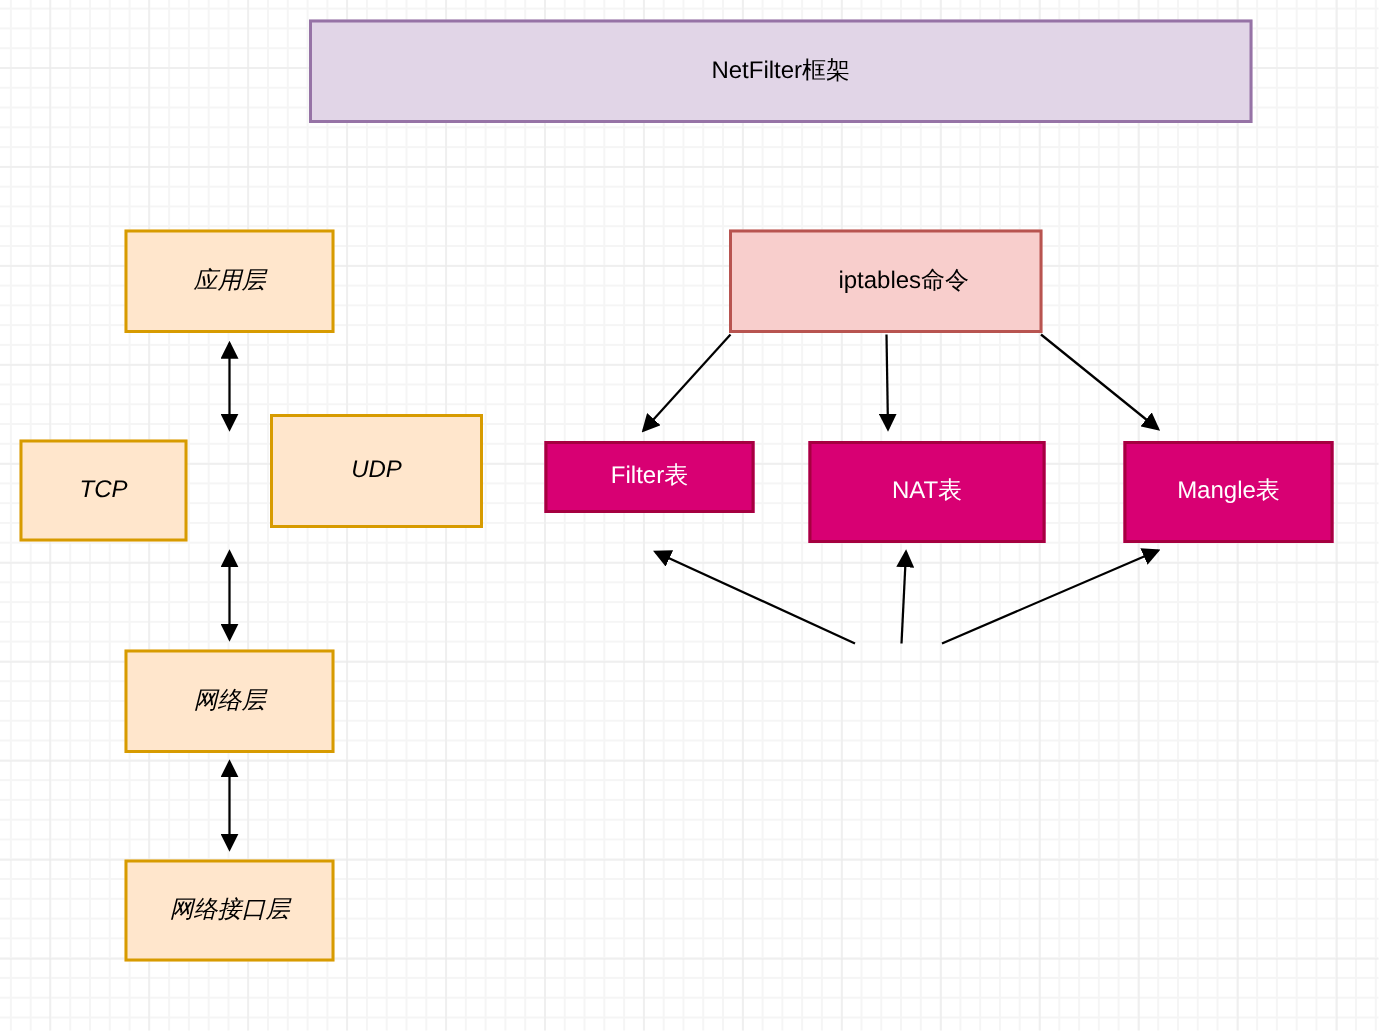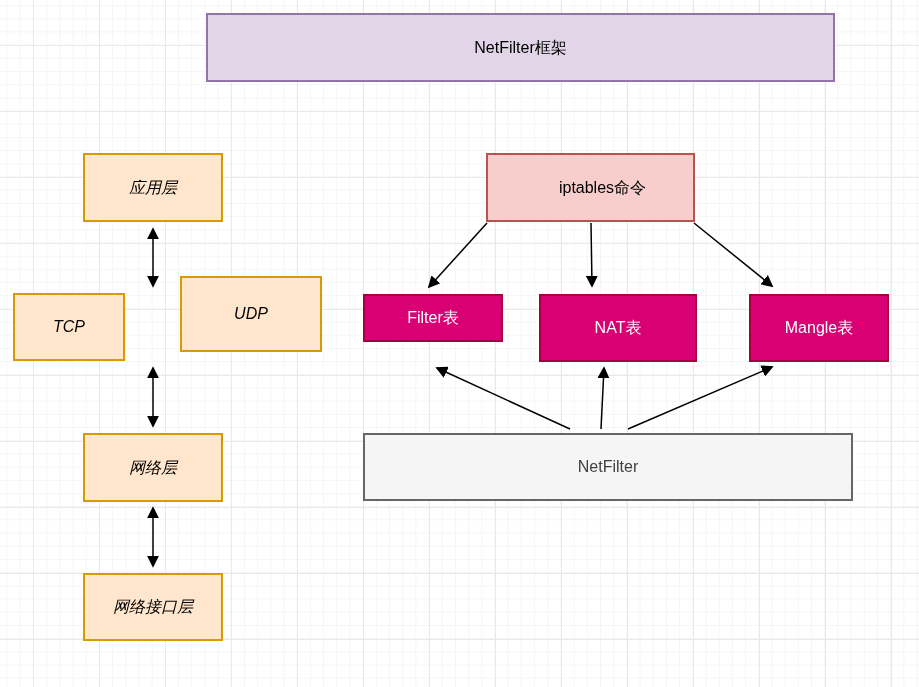--- a/index.html
+++ b/index.html
@@ -105,17 +105,14 @@
   </div>
 
   <div class="node pink" style="left:539px; top:294px; width:158px; height:68px;">
     <span>NAT表</span>
   </div>
 
   <div class="node pink" style="left:713px; top:294px; width:140px; height:68px;margin-left:36px;">
     <span>Mangle表</span>
   </div>
 
-  <div class="node gray" style="left:363px; top:433px; width:490px; height:68px;">
-    <span>NetFilter</span>
-  </div>
 
 </div>
 
 </body></html>

